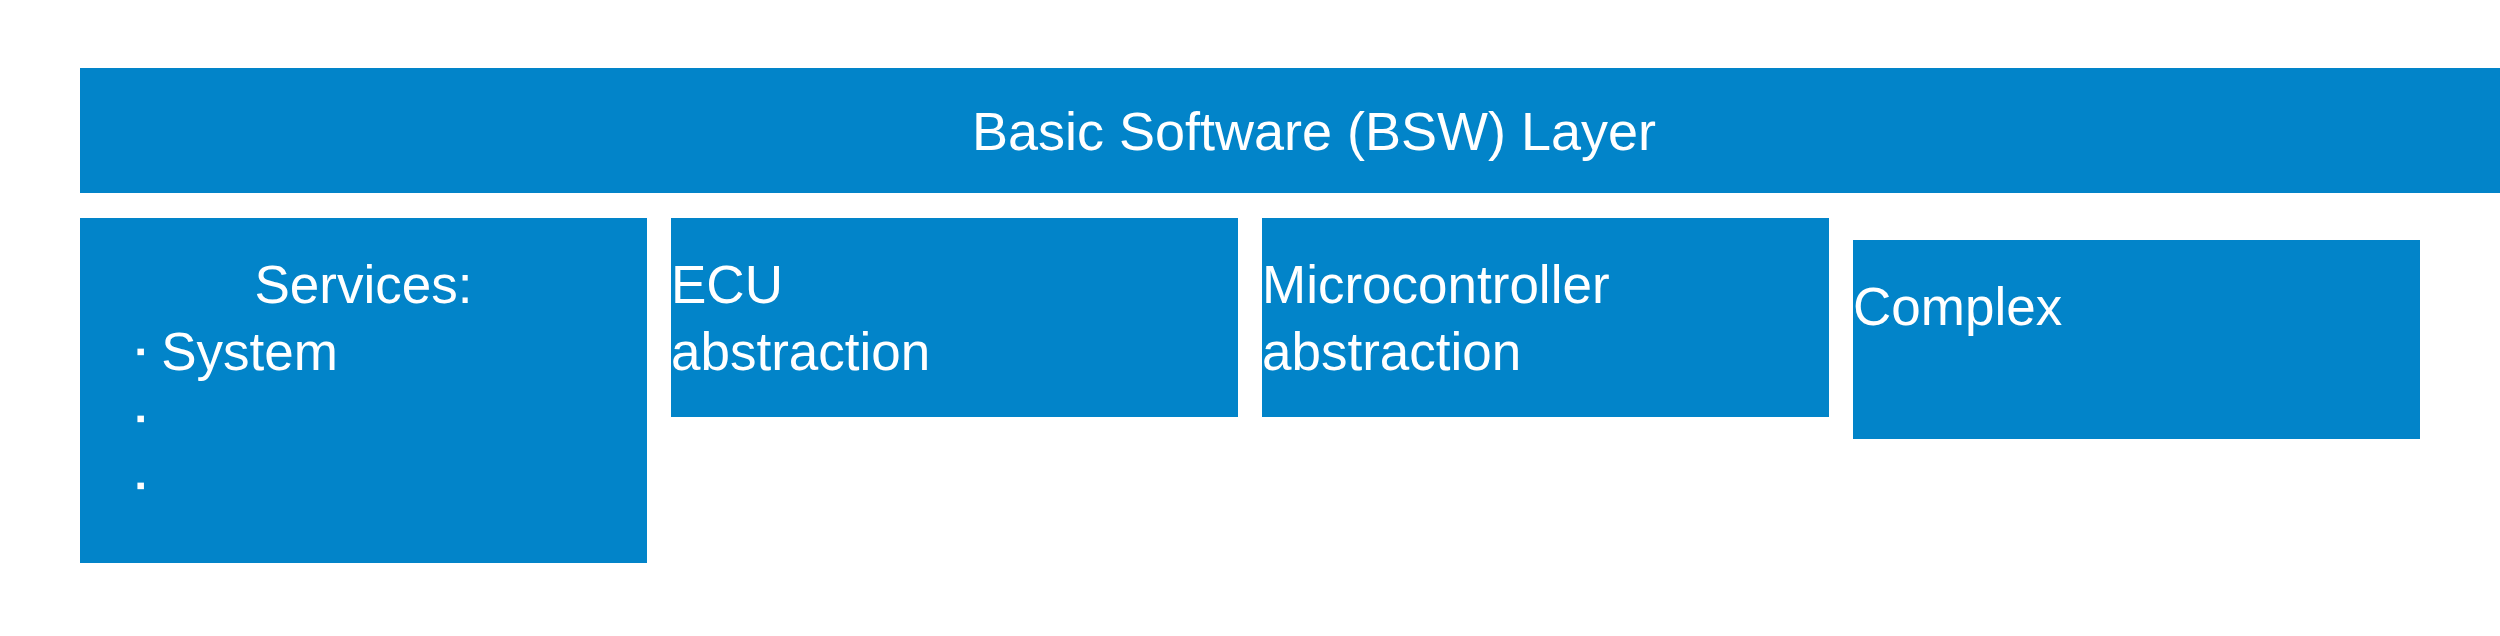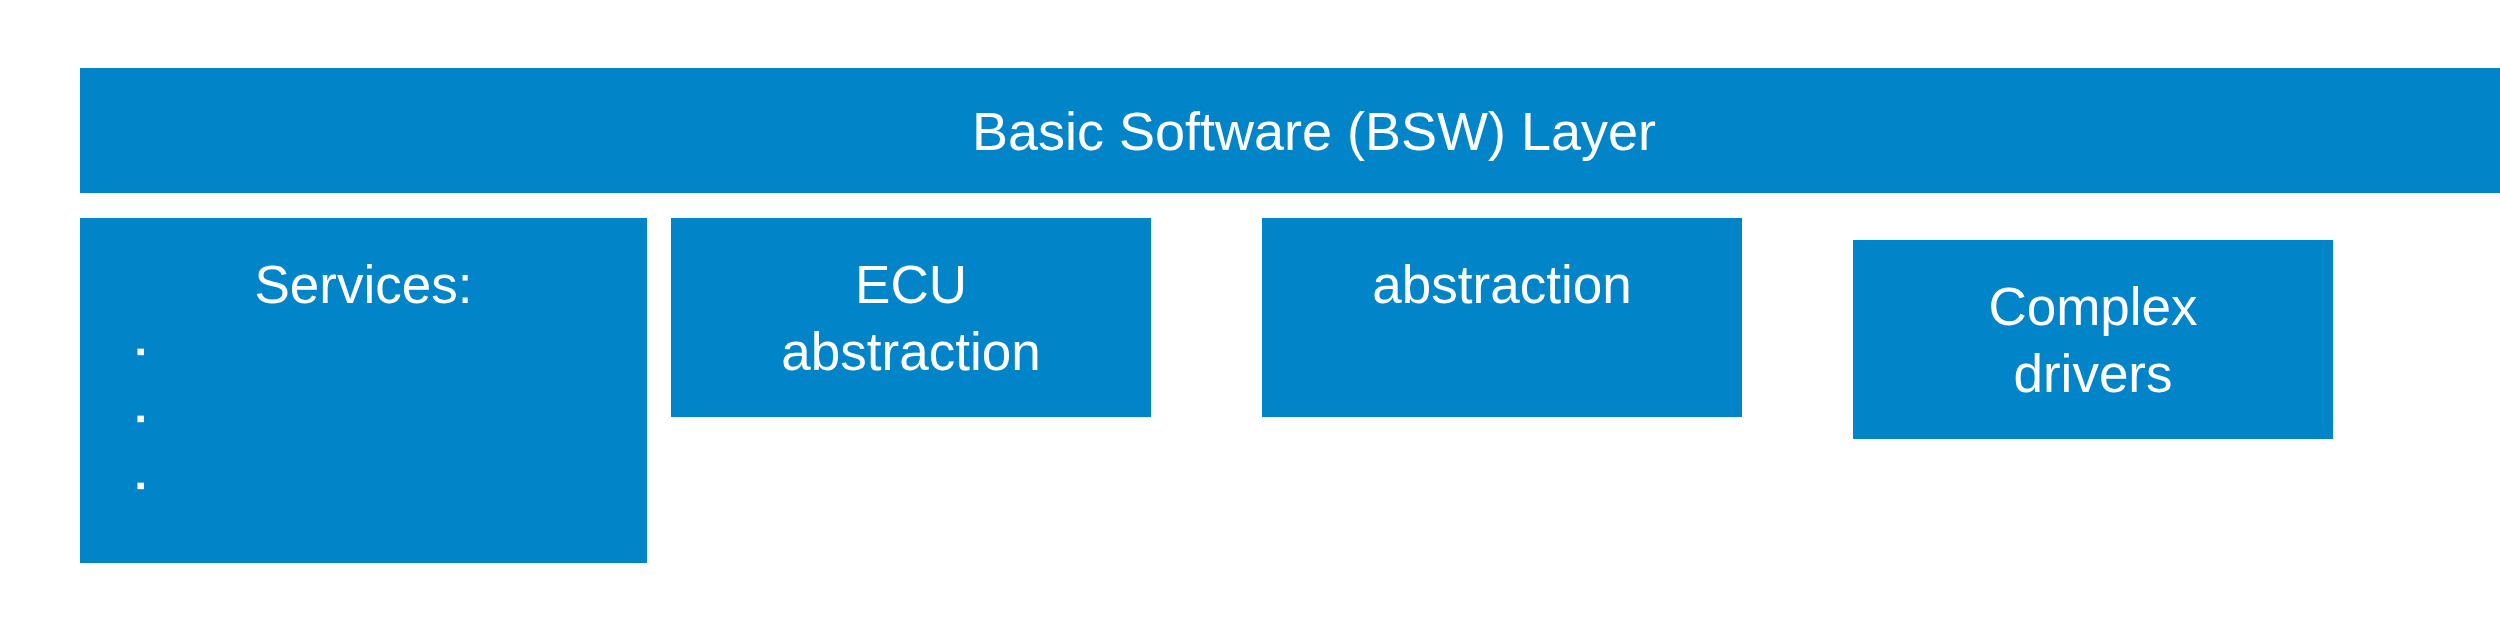--- a/index.html
+++ b/index.html
@@ -27,21 +27,21 @@
     position:absolute;top:218px;
     background:var(--box_blue);
     box-sizing:border-box;
     font-size:53px;line-height:67px;
     padding-top:33px;
   }
   .box.services{
     left:80px;width:567px;height:345px;
   }
   .box.twoline{
-    width:480px;height:199px;text-align:center;
+    width:567px;height:199px;text-align:left;
   }
   #box-ecu{left:671px;}
   #box-mcu{left:1262px;}
   #box-cdd{left:1853px;margin-top:22px;}
   .services-heading{text-align:center;}
   .bullet-row{
     display:flex;align-items:center;
     padding-left:56px;
   }
   .bullet{
@@ -55,34 +55,35 @@
 <body>
 
 <div class="banner">
   <span>Basic Software (BSW) Layer</span>
 </div>
 
 <div class="box services">
   <div class="services-heading">Services:</div>
   <div class="bullet-row">
     <span class="bullet">▪</span>
+    <span class="bullet-label">System</span>
   </div>
   <div class="bullet-row">
     <span class="bullet">▪</span>
   </div>
   <div class="bullet-row">
     <span class="bullet">▪</span>
   </div>
 </div>
 
 <div id="box-ecu" class="box twoline">
   <div>ECU</div>
   <div>abstraction</div>
 </div>
 
 <div id="box-mcu" class="box twoline">
+  <div>Microcontroller</div>
   <div>abstraction</div>
 </div>
 
 <div id="box-cdd" class="box twoline">
   <div>Complex</div>
-  <div>drivers</div>
 </div>
 
 </body></html>

